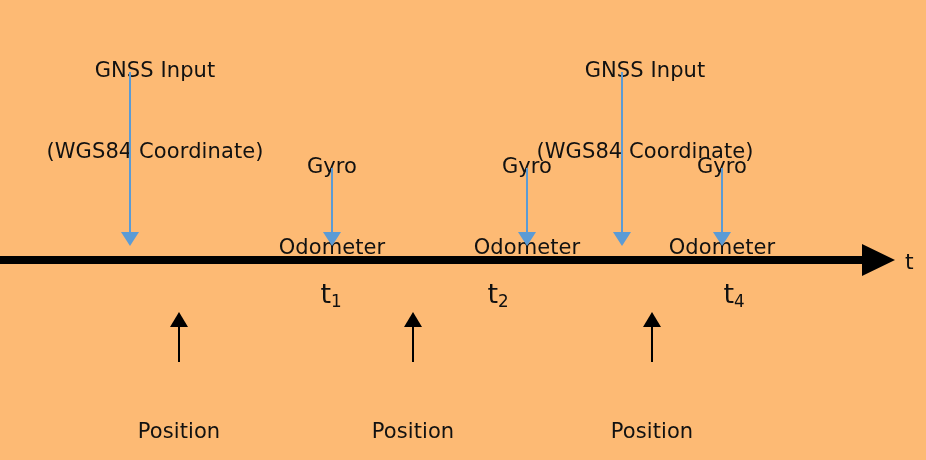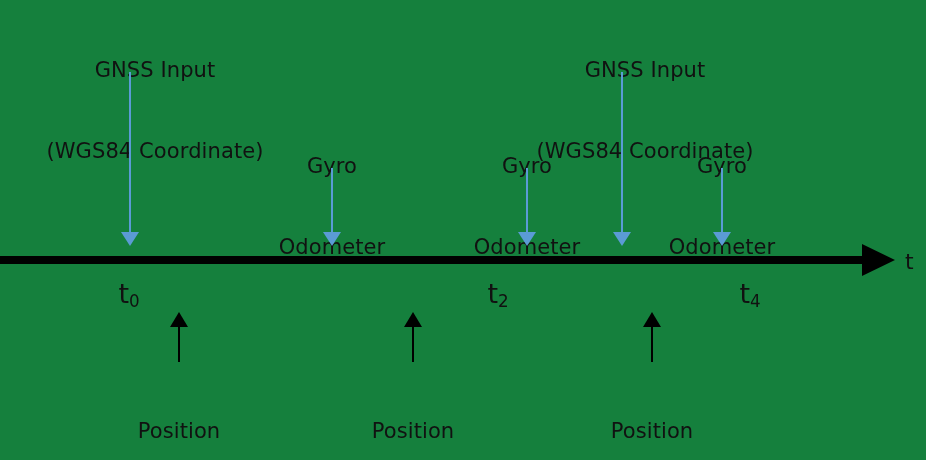--- a/index.html
+++ b/index.html
@@ -9,21 +9,21 @@
     background: #ffffff;
   }
   body {
     font-family: "DejaVu Sans", "Liberation Sans", sans-serif;
     color: #000000;
   }
   #diagram {
     position: relative;
     width: 926px;
     height: 460px;
-    background: #15803d;
+    background: #fdba74;
     overflow: hidden;
   }
 
   
   .label {
     position: absolute;
     text-align: center;
     white-space: pre;
     line-height: 1.30;
     font-size: 21px;
@@ -138,27 +138,27 @@
   <div class="blue-stem" style="left:621px; top:72px; height:160px;"></div>
   <div class="blue-head" style="left:613px; top:232px;"></div>
 
   <div class="blue-stem" style="left:721px; top:168px; height:64px;"></div>
   <div class="blue-head" style="left:713px; top:232px;"></div>
 
   <div class="axis-line" style="left:0px; top:256px; width:866px;"></div>
   <div class="axis-head" style="left:862px; top:244px;"></div>
   <div class="axis-name" style="left:905px; top:249px;">t</div>
 
-  <div class="tick" style="left:99px; top:278px; width:60px;">
-    <span>t</span><sub>0</sub>
+  <div class="tick" style="left:301px; top:278px; width:60px;">
+    <span>t</span><sub>1</sub>
   </div>
   <div class="tick" style="left:468px; top:278px; width:60px;">
     <span>t</span><sub>2</sub>
   </div>
-  <div class="tick" style="left:720px; top:278px; width:60px;">
+  <div class="tick" style="left:704px; top:278px; width:60px;">
     <span>t</span><sub>4</sub>
   </div>
 
   <div class="up-head" style="left:170px; top:312px;"></div>
   <div class="up-stem" style="left:178px; top:326px; height:36px;"></div>
 
   <div class="up-head" style="left:404px; top:312px;"></div>
   <div class="up-stem" style="left:412px; top:326px; height:36px;"></div>
 
   <div class="up-head" style="left:643px; top:312px;"></div>

